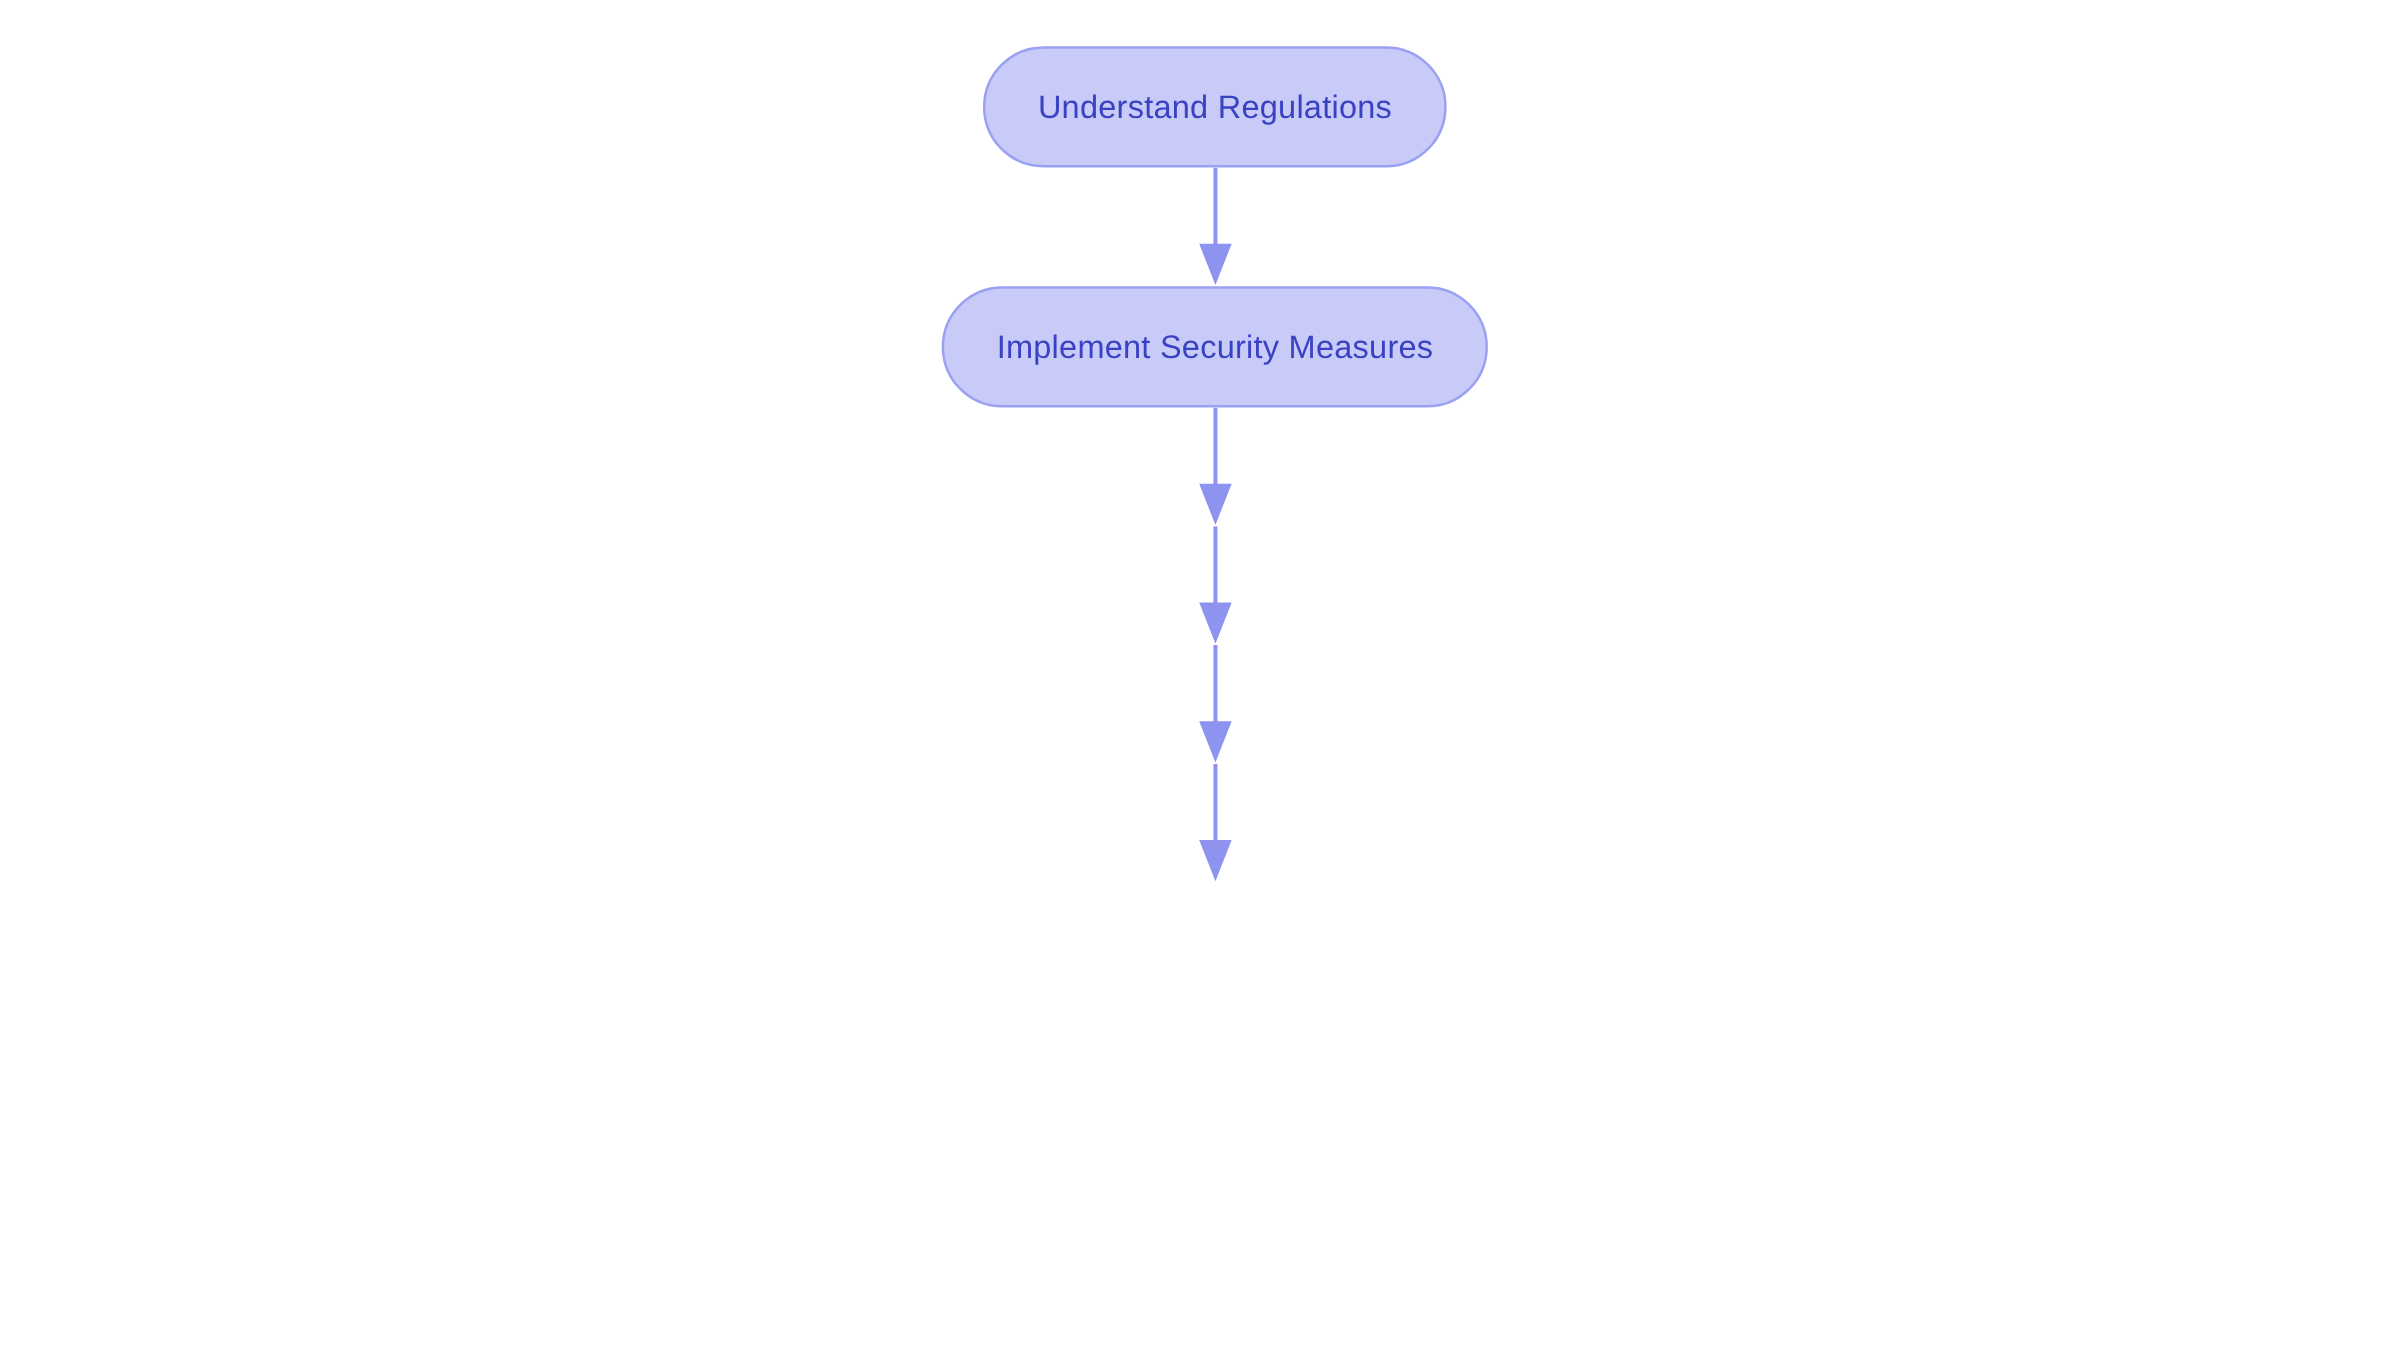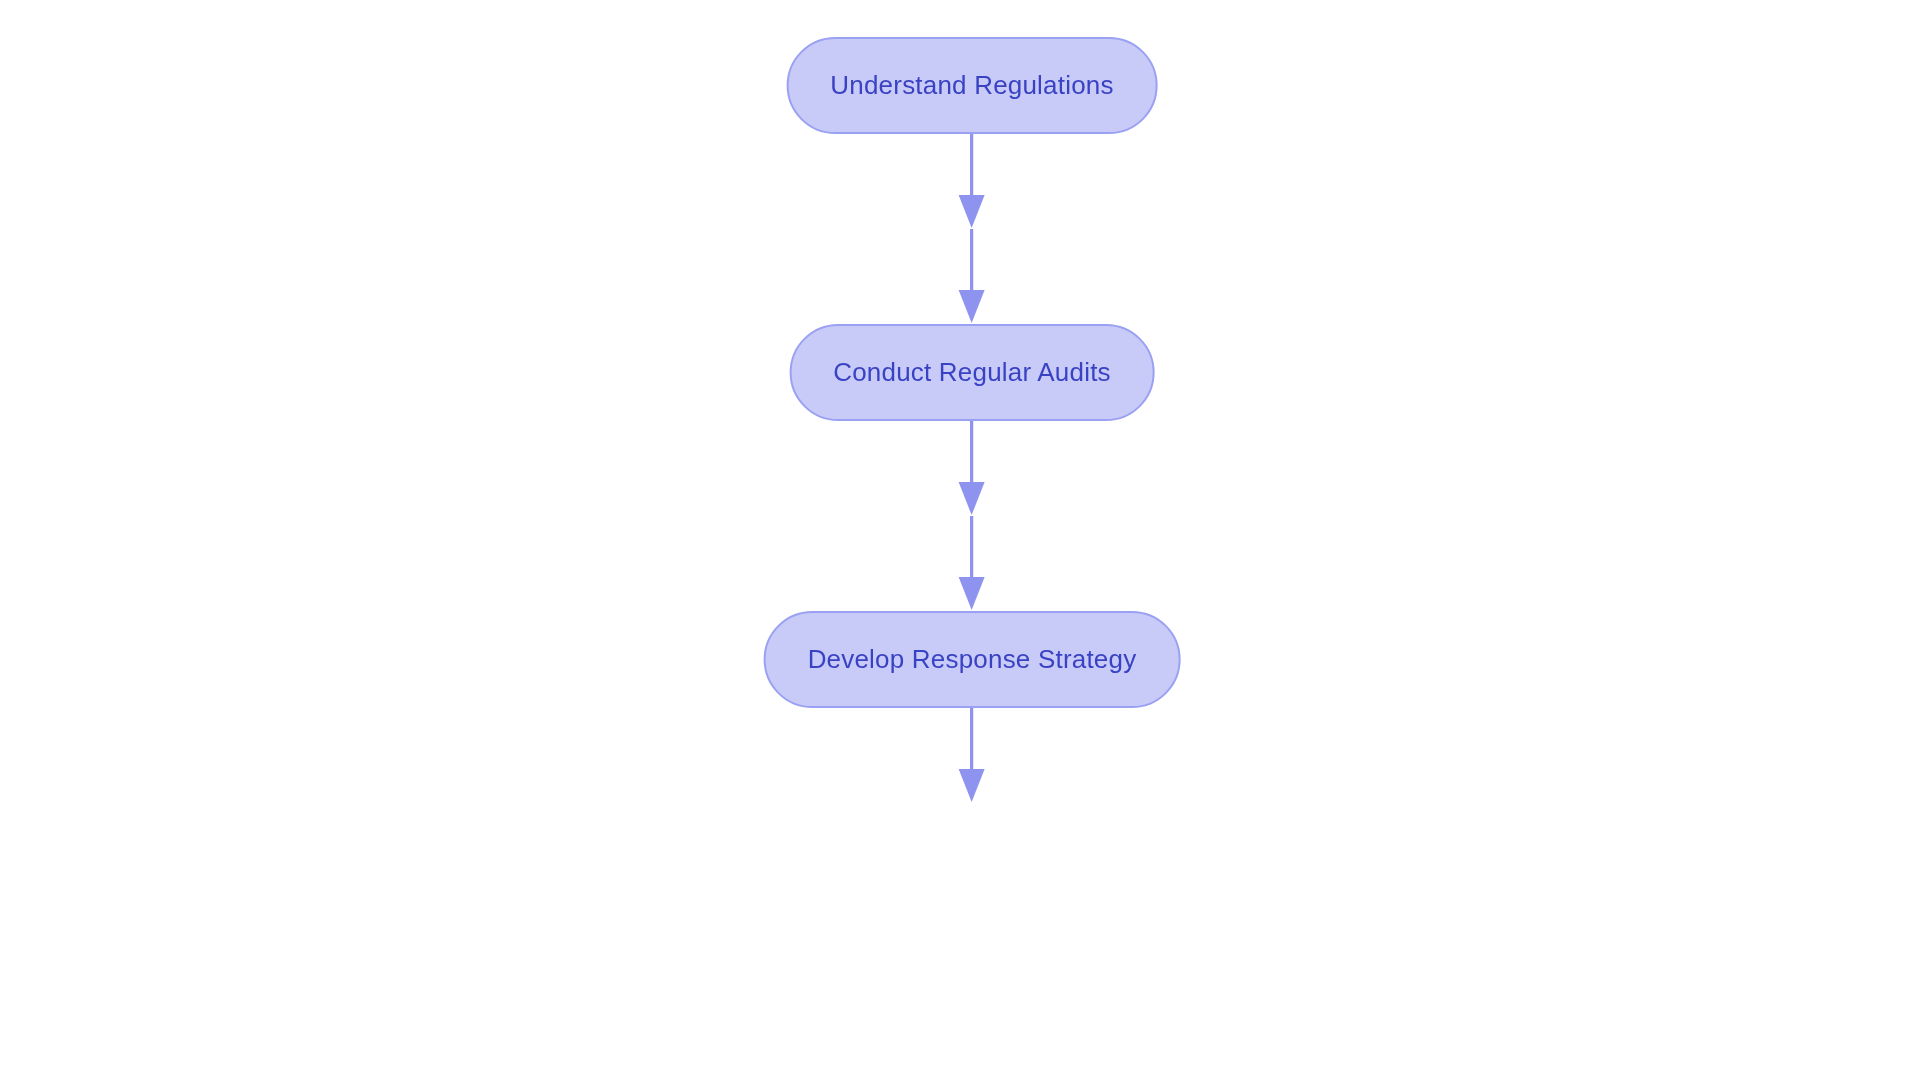--- a/index.html
+++ b/index.html
@@ -63,44 +63,41 @@
 
     <div class="node">
       <span>Understand Regulations</span>
     </div>
 
     <svg class="connector" viewBox="0 0 30 95" aria-hidden="true">
       <rect class="line" x="13.4" y="0" width="3.2" height="66"></rect>
       <polygon class="head" points="2,61 28,61 15,94"></polygon>
     </svg>
 
-
-    <svg class="connector" viewBox="0 0 30 95" aria-hidden="true">
-      <rect class="line" x="13.4" y="0" width="3.2" height="66"></rect>
-      <polygon class="head" points="2,61 28,61 15,94"></polygon>
-    </svg>
-
     <div class="node">
-      <span>Conduct Regular Audits</span>
+      <span>Implement Security Measures</span>
     </div>
 
     <svg class="connector" viewBox="0 0 30 95" aria-hidden="true">
       <rect class="line" x="13.4" y="0" width="3.2" height="66"></rect>
       <polygon class="head" points="2,61 28,61 15,94"></polygon>
     </svg>
 
 
     <svg class="connector" viewBox="0 0 30 95" aria-hidden="true">
       <rect class="line" x="13.4" y="0" width="3.2" height="66"></rect>
       <polygon class="head" points="2,61 28,61 15,94"></polygon>
     </svg>
 
-    <div class="node">
-      <span>Develop Response Strategy</span>
-    </div>
+
+    <svg class="connector" viewBox="0 0 30 95" aria-hidden="true">
+      <rect class="line" x="13.4" y="0" width="3.2" height="66"></rect>
+      <polygon class="head" points="2,61 28,61 15,94"></polygon>
+    </svg>
+
 
     <svg class="connector" viewBox="0 0 30 95" aria-hidden="true">
       <rect class="line" x="13.4" y="0" width="3.2" height="66"></rect>
       <polygon class="head" points="2,61 28,61 15,94"></polygon>
     </svg>
 
 
   </div>
 </div>
 

